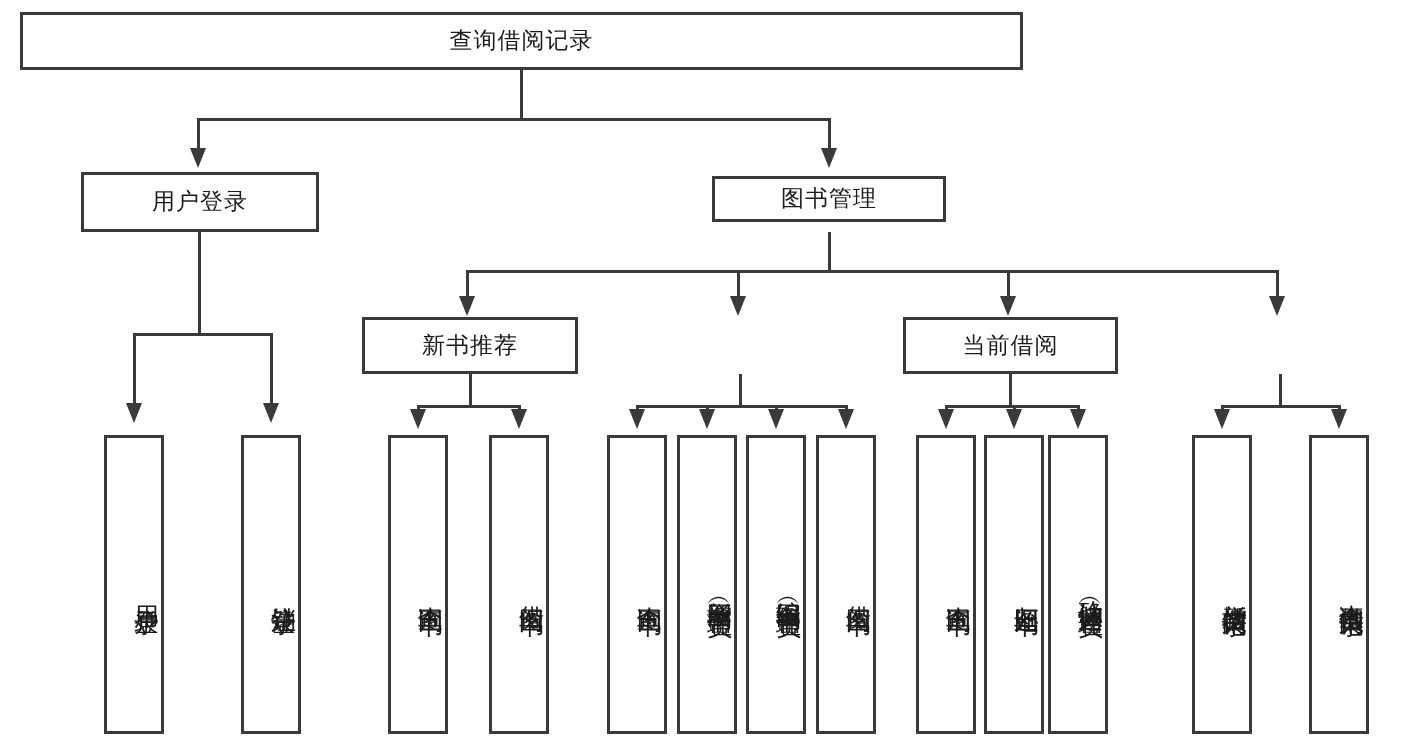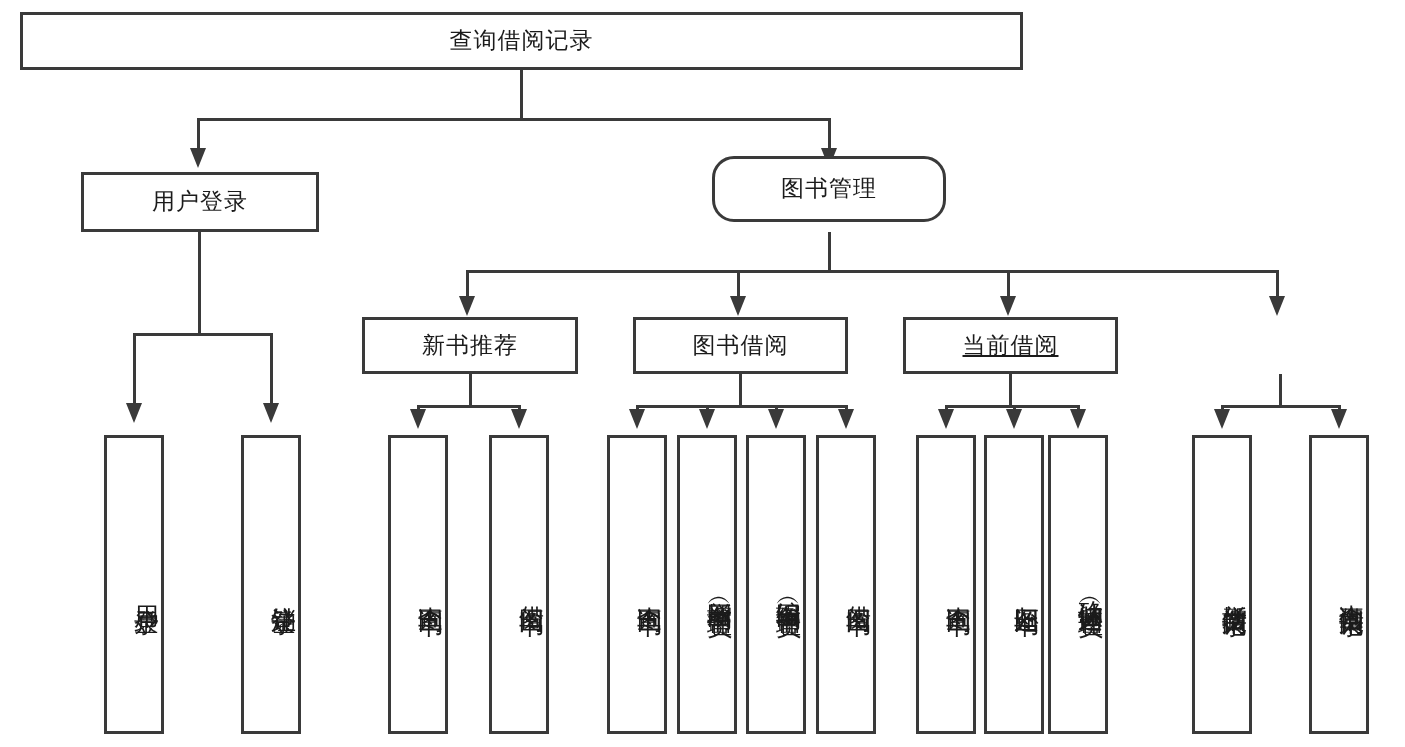--- a/index.html
+++ b/index.html
@@ -91,21 +91,21 @@
 
   <div class="edge-v" style="left:197px; top:118px; height:32px;"></div>
   <div class="arrow" style="left:190px; top:148px;"></div>
 
   <div class="edge-v" style="left:828px; top:118px; height:32px;"></div>
   <div class="arrow" style="left:821px; top:148px;"></div>
 
   <div class="node node-h" style="left:81px; top:172px; width:238px; height:60px;">
     <span>用户登录</span>
   </div>
-  <div class="node node-h" style="left:712px; top:156px; width:234px; height:66px;border-radius:22px;">
+  <div class="node node-h" style="left:712px; top:176px; width:234px; height:46px;">
     <span>图书管理</span>
   </div>
 
   <div class="edge-v" style="left:198px; top:232px; height:103px;"></div>
   <div class="edge-h" style="left:133px; top:333px; width:140px;"></div>
   <div class="edge-v" style="left:133px; top:333px; height:72px;"></div>
   <div class="arrow" style="left:126px; top:403px;"></div>
   <div class="edge-v" style="left:270px; top:333px; height:72px;"></div>
   <div class="arrow" style="left:263px; top:403px;"></div>
 
@@ -120,24 +120,21 @@
 
   <div class="edge-v" style="left:1007px; top:270px; height:28px;"></div>
   <div class="arrow" style="left:1000px; top:296px;"></div>
 
   <div class="edge-v" style="left:1276px; top:270px; height:28px;"></div>
   <div class="arrow" style="left:1269px; top:296px;"></div>
 
   <div class="node node-h" style="left:362px; top:317px; width:216px; height:57px;">
     <span>新书推荐</span>
   </div>
-  <div class="node node-h" style="left:633px; top:317px; width:215px; height:57px;">
-    <span>图书借阅</span>
-  </div>
-  <div class="node node-h" style="left:903px; top:317px; width:215px; height:57px;text-decoration:underline;">
+  <div class="node node-h" style="left:903px; top:317px; width:215px; height:57px;">
     <span>当前借阅</span>
   </div>
 
   <div class="edge-v" style="left:469px; top:374px; height:33px;"></div>
   <div class="edge-h" style="left:417px; top:405px; width:104px;"></div>
   <div class="edge-v" style="left:417px; top:405px; height:6px;"></div>
   <div class="arrow" style="left:410px; top:409px;"></div>
   <div class="edge-v" style="left:518px; top:405px; height:6px;"></div>
   <div class="arrow" style="left:511px; top:409px;"></div>
 

